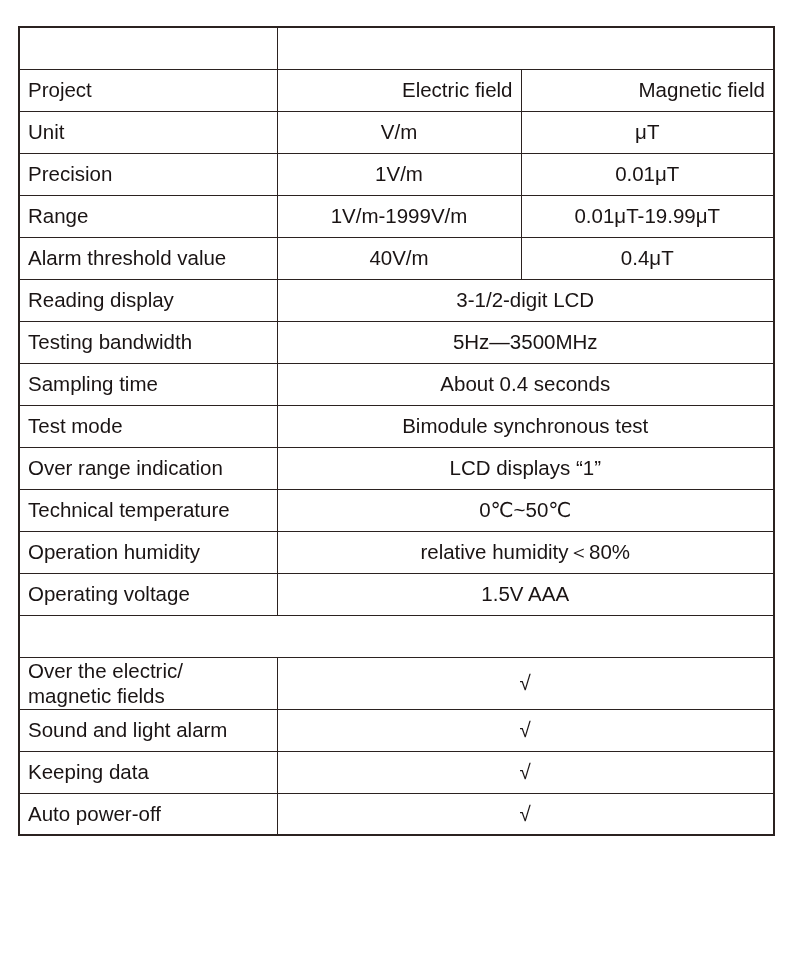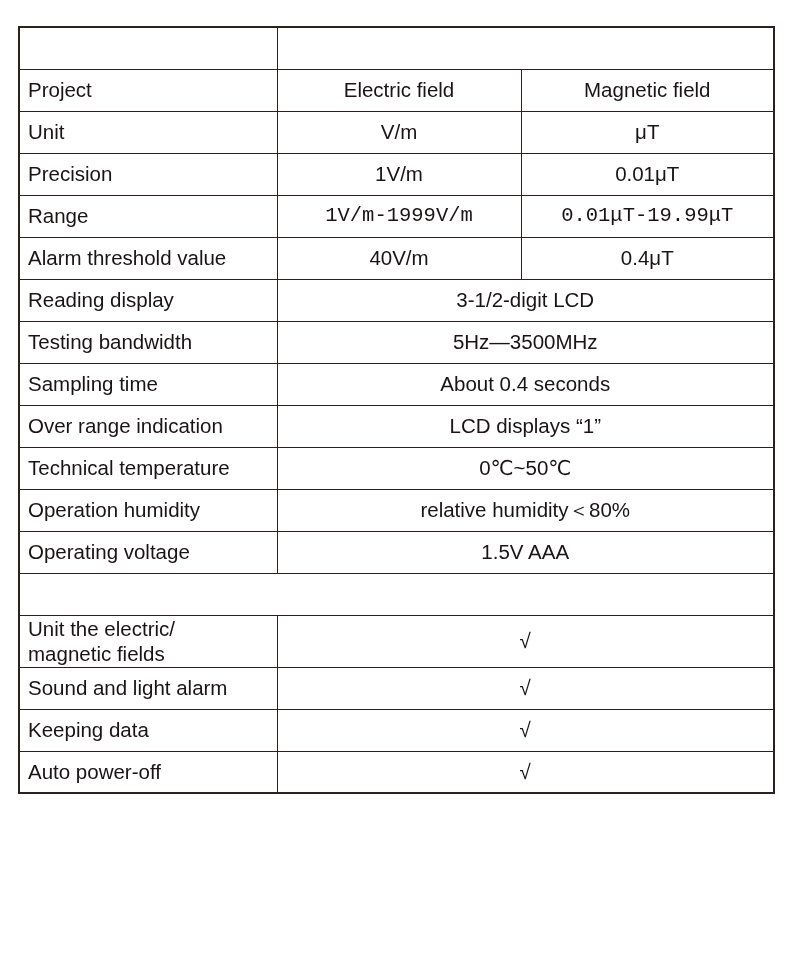--- a/index.html
+++ b/index.html
@@ -69,42 +69,42 @@
     padding-left: 10px;
     padding-right: 6px;
   }
 
   
   td.val {
     padding-left: 14px;
     text-align: center;
   }
   td.val-head {
-    text-align: center;
+    text-align: right;
     font-size: 22.5px;
     padding-left: 0;
   }
 
   td.tall {
     height: 79px;
   }
   td.tall-label {
     vertical-align: middle;
     line-height: 1.22;
   }
   td.tall-val {
     vertical-align: top;
     padding-top: 12px;
   }
 
   .check {
     font-size: 21px;
   }
 
-  .nowrap { white-space: nowrap; font-family: Liberation Mono, monospace; }
+  .nowrap { white-space: nowrap; }
 </style>
 </head>
 <body>
 
 <div class="sheet">
   <table class="spec">
     <colgroup>
       <col class="c1">
         <col class="c2">
         <col class="c3">
@@ -154,20 +154,24 @@
       <tr>
         <td class="label">Testing bandwidth</td>
         <td class="val" colspan="2">5Hz—3500MHz</td>
       </tr>
 
       <tr>
         <td class="label">Sampling time</td>
         <td class="val" colspan="2">About 0.4 seconds</td>
       </tr>
 
+      <tr>
+        <td class="label">Test mode</td>
+        <td class="val" colspan="2">Bimodule synchronous test</td>
+      </tr>
 
       <tr>
         <td class="label">Over range indication</td>
         <td class="val" colspan="2">LCD displays “1”</td>
       </tr>
 
       <tr>
         <td class="label">Technical temperature</td>
         <td class="val" colspan="2">0℃~50℃</td>
       </tr>
@@ -181,21 +185,21 @@
         <td class="label">Operating voltage</td>
         <td class="val" colspan="2">1.5V AAA</td>
       </tr>
 
       <tr>
         <td class="band band-label" colspan="3">Peculiarity</td>
       </tr>
 
       <tr>
         <td class="label tall tall-label">
-          <span>Unit the electric/</span><br>
+          <span>Over the electric/</span><br>
           <span>magnetic fields</span>
         </td>
         <td class="val tall tall-val check" colspan="2">√</td>
       </tr>
 
       <tr>
         <td class="label">Sound and light alarm</td>
         <td class="val check" colspan="2">√</td>
       </tr>
 

